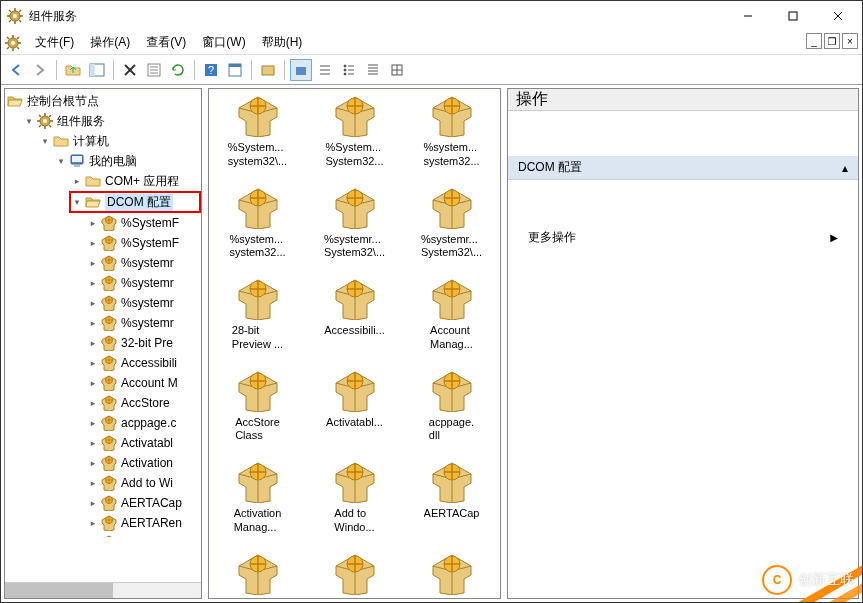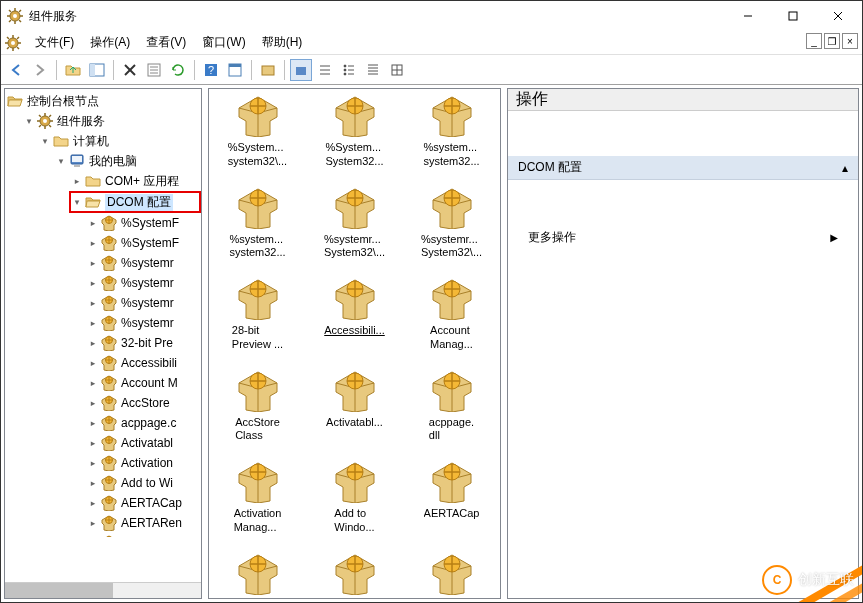--- a/index.html
+++ b/index.html
@@ -617,21 +617,21 @@
               </div>
               <div class="cap" style="white-space: pre-line;">28-bit
 Preview ...</div>
             </div>
             <div class="item">
               <div class="big-icon">
                 <svg width="42" height="42" viewBox="0 0 42 42">
                   <use href="#big-box"></use>
                 </svg>
               </div>
-              <div class="cap" style="white-space: pre-line; text-decoration: underline;">Accessibili...</div>
+              <div class="cap" style="white-space: pre-line;">Accessibili...</div>
             </div>
             <div class="item">
               <div class="big-icon">
                 <svg width="42" height="42" viewBox="0 0 42 42">
                   <use href="#big-box"></use>
                 </svg>
               </div>
               <div class="cap" style="white-space: pre-line;">Account
 Manag...</div>
             </div>

